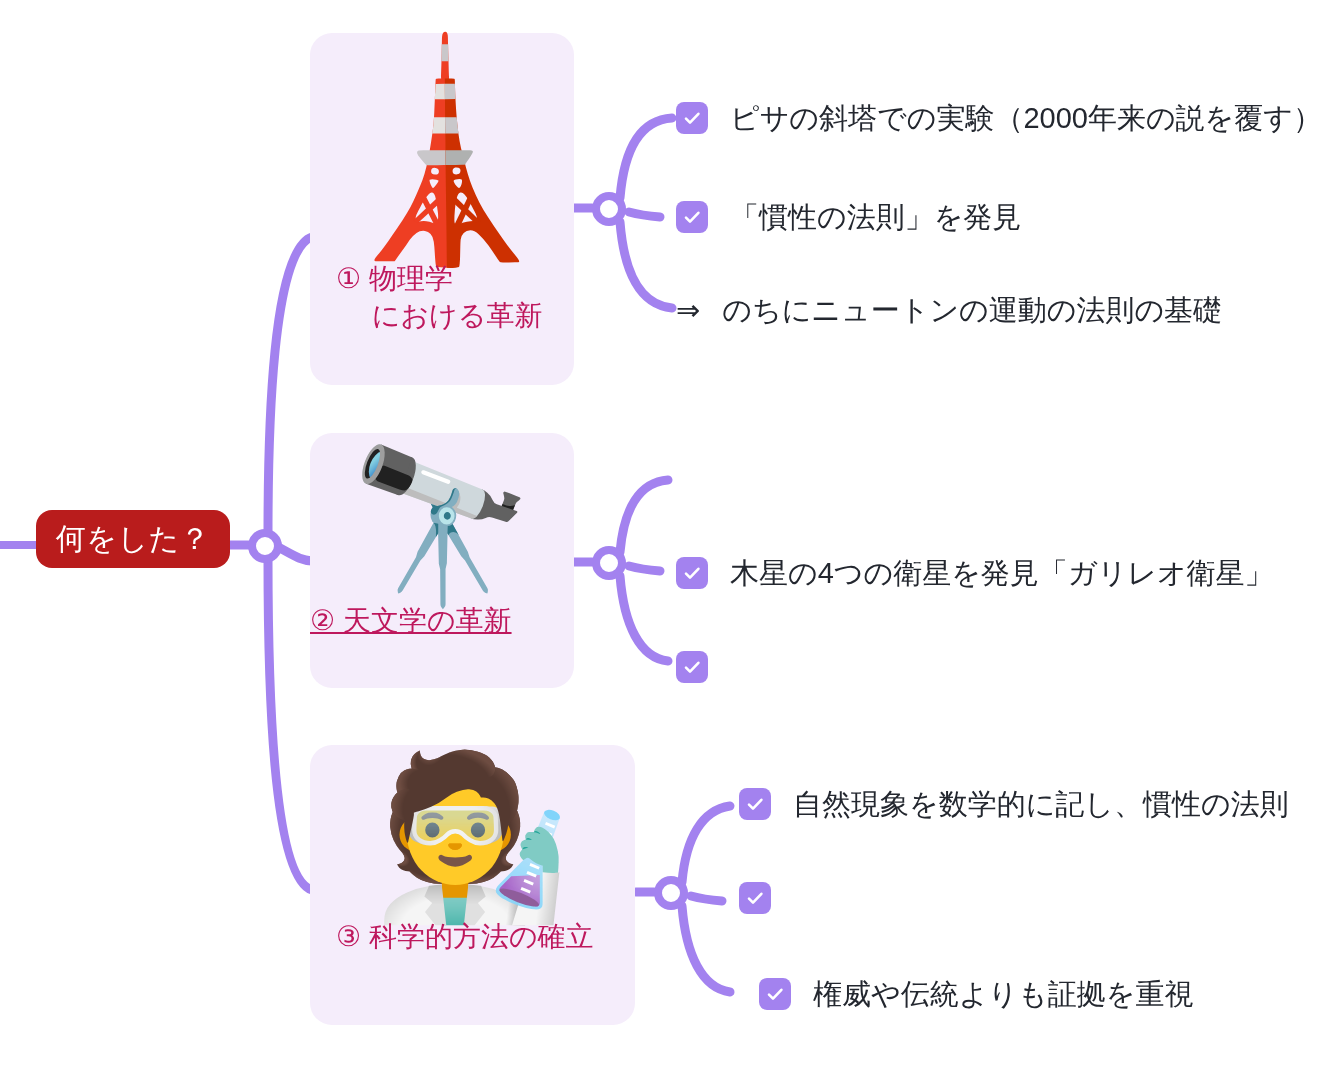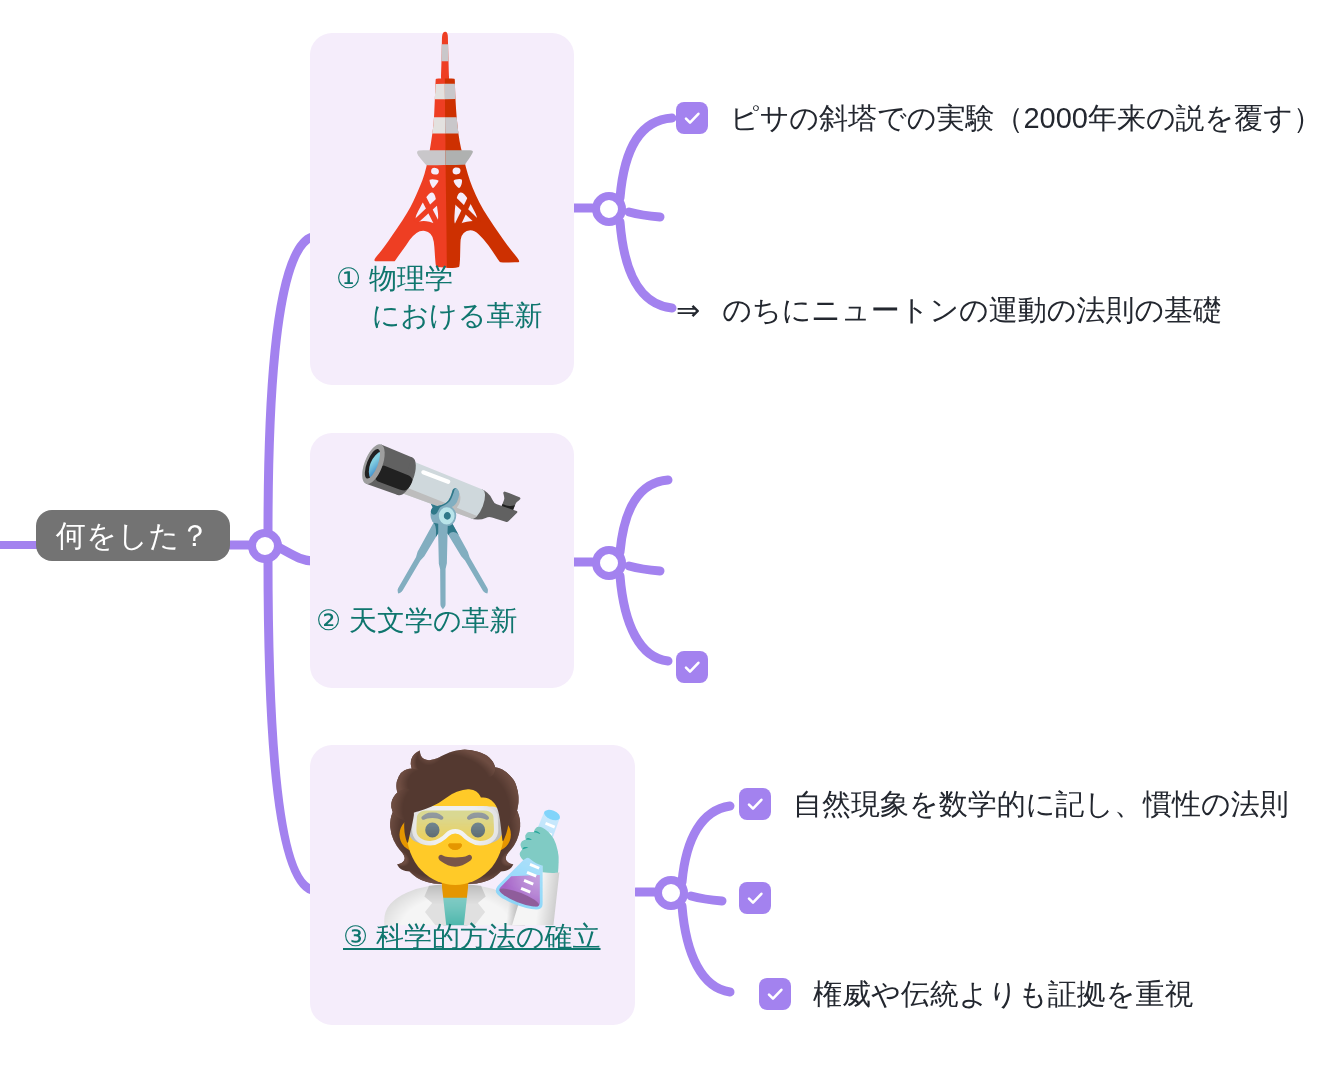--- a/index.html
+++ b/index.html
@@ -30,22 +30,22 @@
     height: 1071px;
     pointer-events: none;
   }
 
   
   .root-node {
     position: absolute;
     left: 36px;
     top: 510px;
     width: 194px;
-    height: 51px;
-    background: #737373;
+    height: 58px;
+    background: #b91c1c;
     border-radius: 16px;
     display: flex;
     align-items: center;
     justify-content: center;
     box-sizing: border-box;
   }
   .root-node .root-label {
     color: #ffffff;
     font-size: 30px;
     letter-spacing: 0.5px;
@@ -61,39 +61,39 @@
     box-sizing: border-box;
     display: flex;
     flex-direction: column;
     align-items: center;
   }
   .card-emoji {
     line-height: 1;
     user-select: none;
   }
   .card-label {
-    color: #0f766e;
+    color: #be185d;
     font-size: 28px;
     line-height: 1.32;
     white-space: pre;
     width: 100%;
     box-sizing: border-box;
   }
 
   #card-1 { left: 310px; top: 33px;  width: 264px; height: 352px; }
   #card-1 .card-emoji { font-size: 210px; margin-top: 14px; margin-left: 6px; }
   #card-1 .card-label { padding-left: 26px; margin-top: 4px; }
 
   #card-2 { left: 310px; top: 433px; width: 264px; height: 255px; }
   #card-2 .card-emoji { font-size: 150px; margin-top: 18px; }
-  #card-2 .card-label { padding-left: 6px; margin-top: 2px; }
+  #card-2 .card-label { padding-left: 0; margin-top: 2px; text-decoration: underline; }
 
   #card-3 { left: 310px; top: 745px; width: 325px; height: 280px; }
   #card-3 .card-emoji { font-size: 160px; margin-top: 12px; }
-  #card-3 .card-label { padding-left: 33px; margin-top: 2px; text-decoration: underline; }
+  #card-3 .card-label { padding-left: 26px; margin-top: 2px; }
 
   
   .leaf {
     position: absolute;
     display: flex;
     align-items: center;
     height: 44px;
     white-space: nowrap;
   }
   .checkbox {
@@ -184,27 +184,43 @@
 
   <div class="leaf" style="left:676px; top:96px;">
     <span class="checkbox">
       <svg width="20" height="20" viewBox="0 0 20 20">
           <path d="M4 10.6 L8 14.6 L16.4 5.8" fill="none" stroke="#ffffff" stroke-width="2.6" stroke-linecap="round" stroke-linejoin="round"></path>
         </svg>
     </span>
     <span class="leaf-text">ピサの斜塔での実験（2000年来の説を覆す）</span>
   </div>
 
+  <div class="leaf" style="left:676px; top:195px;">
+    <span class="checkbox">
+      <svg width="20" height="20" viewBox="0 0 20 20">
+          <path d="M4 10.6 L8 14.6 L16.4 5.8" fill="none" stroke="#ffffff" stroke-width="2.6" stroke-linecap="round" stroke-linejoin="round"></path>
+        </svg>
+    </span>
+    <span class="leaf-text">「慣性の法則」を発見</span>
+  </div>
 
   <div class="leaf no-box" style="left:676px; top:288px;">
     <span class="arrow-mark">⇒</span>
     <span class="leaf-text">のちにニュートンの運動の法則の基礎</span>
   </div>
 
 
+  <div class="leaf" style="left:676px; top:551px;">
+    <span class="checkbox">
+      <svg width="20" height="20" viewBox="0 0 20 20">
+          <path d="M4 10.6 L8 14.6 L16.4 5.8" fill="none" stroke="#ffffff" stroke-width="2.6" stroke-linecap="round" stroke-linejoin="round"></path>
+        </svg>
+    </span>
+    <span class="leaf-text">木星の4つの衛星を発見「ガリレオ衛星」</span>
+  </div>
 
   <div class="leaf" style="left:676px; top:645px;">
     <span class="checkbox">
       <svg width="20" height="20" viewBox="0 0 20 20">
           <path d="M4 10.6 L8 14.6 L16.4 5.8" fill="none" stroke="#ffffff" stroke-width="2.6" stroke-linecap="round" stroke-linejoin="round"></path>
         </svg>
     </span>
   </div>
 
   <div class="leaf" style="left:739px; top:782px;">

